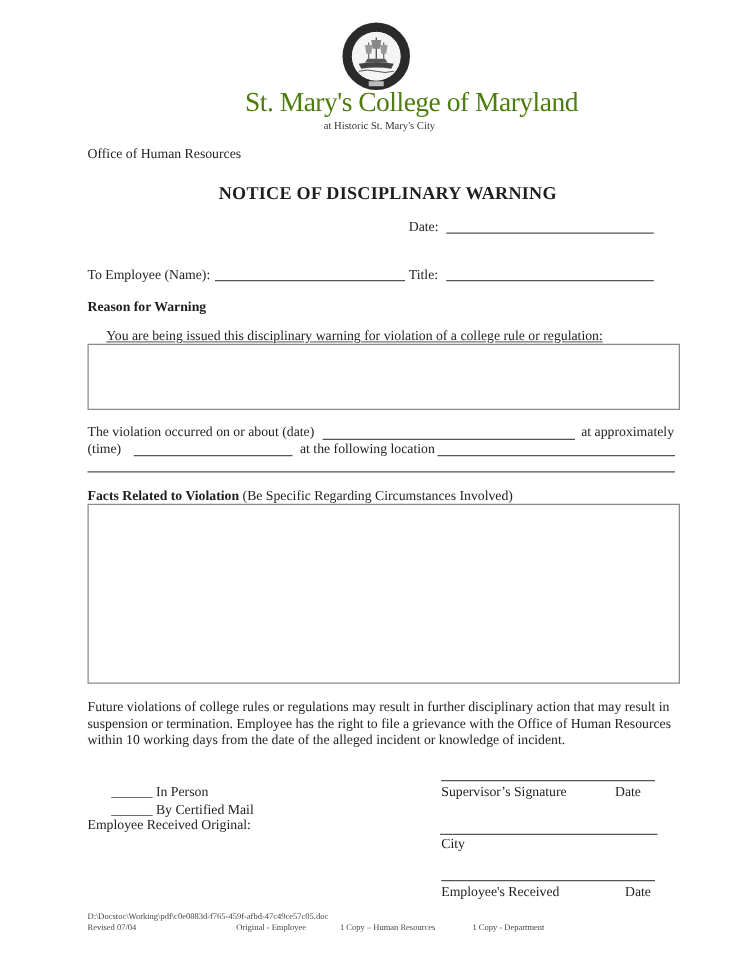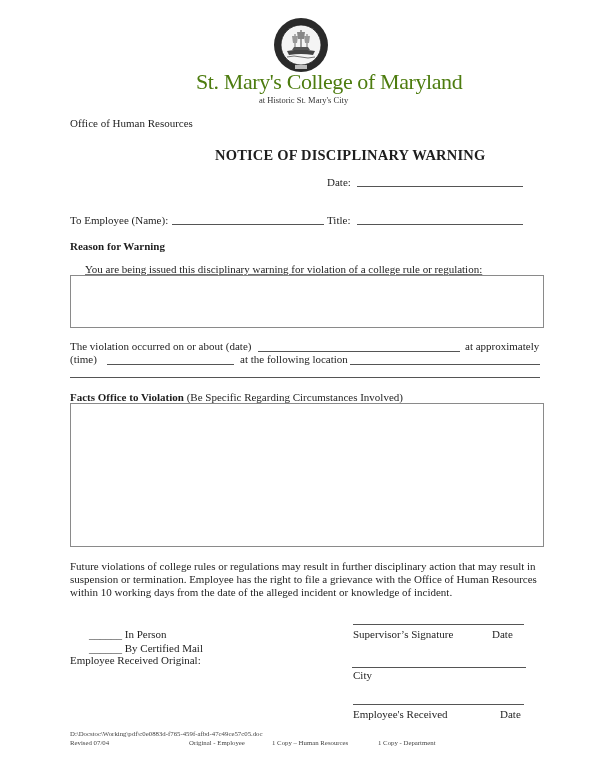--- a/index.html
+++ b/index.html
@@ -34,21 +34,21 @@
   <path d="M19 19 L25 19 L24 26 L20 26 Z" fill="#999"></path>
   <path d="M31 19 L37 19 L36 26 L32 26 Z" fill="#999"></path>
   <path d="M14 40 Q21 38 28 40 Q35 42 42 40" stroke="#555" stroke-width="0.8" fill="none"></path>
   <rect x="22" y="48" width="12" height="4" fill="#bbb"></rect>
 </svg>
 <div class="abs logo-title" style="left:196px; top:69px;">St. Mary's College of Maryland</div>
 <div class="abs logo-sub" style="left:259px; top:95px;">at Historic St. Mary's City</div>
 
 <div class="abs t10" style="left:70px; top:117px;">Office of Human Resources</div>
 
-<div class="abs heading" style="left:175px; top:147px;margin-left:40px;">NOTICE OF DISCIPLINARY WARNING</div>
+<div class="abs heading" style="left:175px; top:147px;">NOTICE OF DISCIPLINARY WARNING</div>
 
 <div class="abs t11" style="left:327px; top:176px;">Date:</div>
 <div class="rule" style="left:357px; top:186px; width:166px;"></div>
 
 <div class="abs t11" style="left:70px; top:214px;">To Employee (Name):</div>
 <div class="rule" style="left:172px; top:224px; width:152px;"></div>
 <div class="abs t11" style="left:327px; top:214px;">Title:</div>
 <div class="rule" style="left:357px; top:224px; width:166px;"></div>
 
 <div class="abs t11 bold" style="left:70px; top:240px;text-align:center;">Reason for Warning</div>
@@ -59,21 +59,21 @@
 <div class="rule" style="left:258px; top:351px; width:202px;"></div>
 <div class="abs t11" style="left:465px; top:340px;">at approximately</div>
 
 <div class="abs t11" style="left:70px; top:353px;">(time)</div>
 <div class="rule" style="left:107px; top:364px; width:127px;"></div>
 <div class="abs t11" style="left:240px; top:353px;">at the following location</div>
 <div class="rule" style="left:350px; top:364px; width:190px;"></div>
 <div class="rule" style="left:70px; top:377px; width:470px;"></div>
 
 <div class="abs t11" style="left:70px; top:391px;">
-  <span class="bold">Facts Office to Violation</span>
+  <span class="bold">Facts Related to Violation</span>
   <span>(Be Specific Regarding Circumstances Involved)</span>
 </div>
 <div class="box" style="left:70px; top:403px; width:474px; height:144px;"></div>
 
 <div class="abs t11" style="left:70px; top:560px;">Future violations of college rules or regulations may result in further disciplinary action that may result in</div>
 <div class="abs t11" style="left:70px; top:573px;">suspension or termination.  Employee has the right to file a grievance with the Office of Human Resources</div>
 <div class="abs t11" style="left:70px; top:586px;">within 10 working days from the date of the alleged incident or knowledge of incident.</div>
 
 <div class="abs t11" style="left:70px; top:614px;margin-top:40px;">Employee Received Original:</div>
 <div class="abs t11" style="left:89px; top:628px;">

